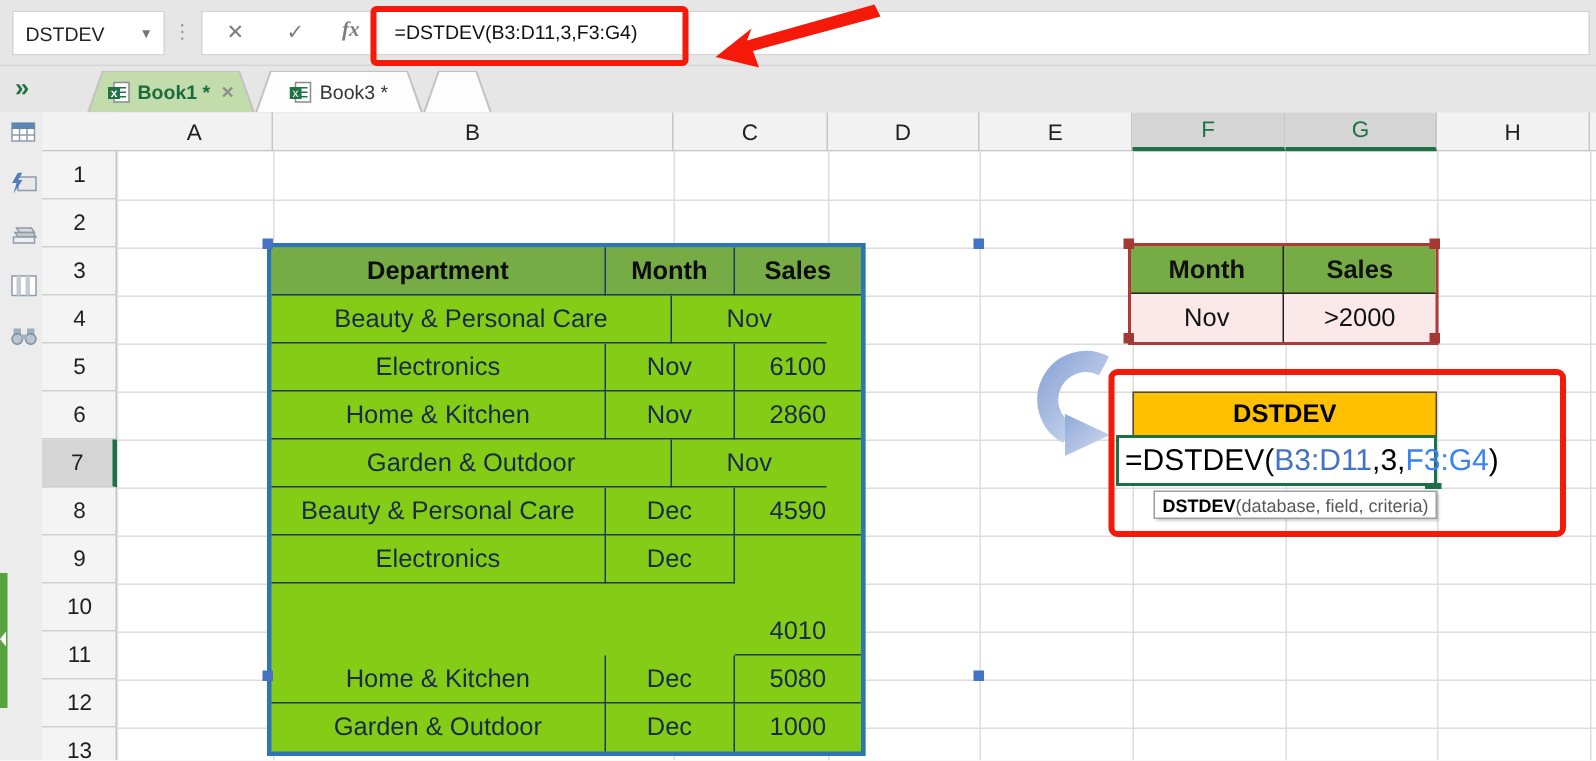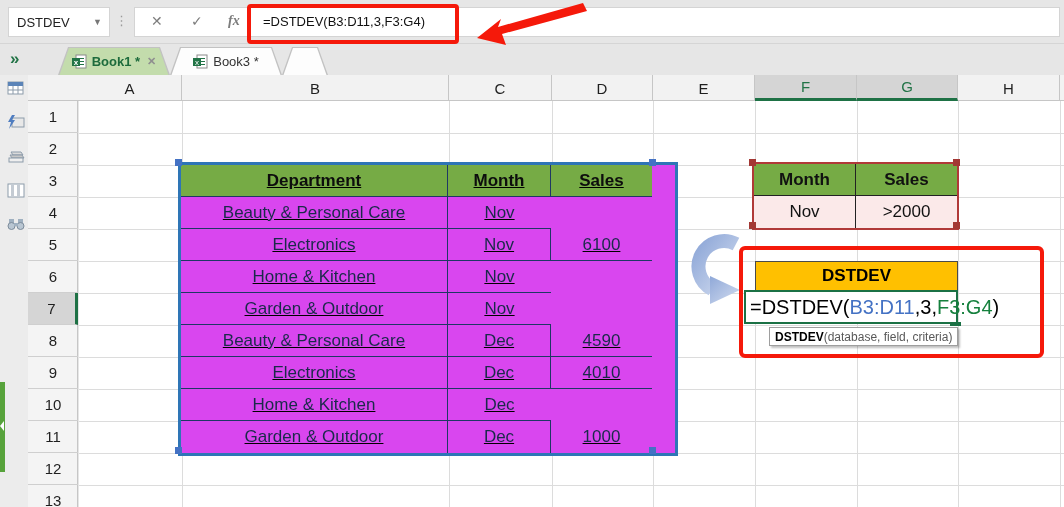--- a/index.html
+++ b/index.html
@@ -35,21 +35,21 @@
   .corner-tri { position:absolute; right:3px; bottom:2px; width:21px; height:17px; background:#B5B5B5; clip-path:polygon(100% 0, 100% 100%, 0 100%); }
   .col-cell { position:absolute; top:0; height:26px; display:flex; align-items:center; justify-content:center; font-size:15px; color:#1f1f1f; border-right:1px solid #C6C6C6; }
   .col-cell.hl { background:#D5D5D5; color:#217346; border-bottom:3px solid #1E7145; }
   .row-hdr { position:absolute; left:28px; top:101px; width:50px; height:406px; background:#F4F4F4; border-right:1px solid #C6C6C6; }
   .row-cell { position:absolute; left:0; width:50px; display:flex; align-items:center; justify-content:center; font-size:15px; color:#1f1f1f; border-bottom:1px solid #CFCFCF; }
   .row-cell.hl { background:#D5D5D5; border-right:3px solid #1E7145; }
   .grid-area { position:absolute; left:79px; top:101px; width:985px; height:406px; background:#fff; }
   .gl { position:absolute; background:#DCDCDC; z-index:1; }
 
   
-  .db-table { position:absolute; left:178px; top:162px; width:500px; border:3px solid #2E75B6; background:#d946ef; z-index:2;text-decoration:underline; }
+  .db-table { position:absolute; left:178px; top:162px; width:399px; border:3px solid #2E75B6; background:#84cc16; z-index:2; }
   .db-row { display:flex; }
   .db-cell { height:32px; display:flex; align-items:center; justify-content:center; font-size:17px; color:#1A2A4A; border-right:1px solid #1F3864; border-bottom:1px solid #1F3864; }
   .db-cell:last-child { border-right:none; }
   .db-row:last-child .db-cell { border-bottom:none; }
   .db-row.hdr .db-cell { background:#76AB45; color:#0d0d0d; font-weight:bold; }
   .handle { position:absolute; width:7px; height:7px; z-index:3; }
   .h-blue { background:#4472C4; }
   .h-red  { background:#A33834; }
 
   
@@ -222,38 +222,40 @@
         <div class="db-cell" style="width: 103px;">Nov</div>
       </div>
       <div class="db-row">
         <div class="db-cell" style="width: 267px;">Electronics</div>
         <div class="db-cell" style="width: 103px;">Nov</div>
         <div class="db-cell" style="width: 101px;">6100</div>
       </div>
       <div class="db-row">
         <div class="db-cell" style="width: 267px;">Home &amp; Kitchen</div>
         <div class="db-cell" style="width: 103px;">Nov</div>
+        <div class="db-cell" style="width: 101px;">2860</div>
       </div>
       <div class="db-row">
         <div class="db-cell" style="width: 267px;">Garden &amp; Outdoor</div>
         <div class="db-cell" style="width: 103px;">Nov</div>
       </div>
       <div class="db-row">
         <div class="db-cell" style="width: 267px;">Beauty &amp; Personal Care</div>
         <div class="db-cell" style="width: 103px;">Dec</div>
         <div class="db-cell" style="width: 101px;">4590</div>
       </div>
       <div class="db-row">
         <div class="db-cell" style="width: 267px;">Electronics</div>
         <div class="db-cell" style="width: 103px;">Dec</div>
-        <div class="db-cell" style="width: 101px;">4010</div>
+        <div class="db-cell" style="width: 101px; margin-top: 48px;">4010</div>
       </div>
       <div class="db-row">
         <div class="db-cell" style="width: 267px;">Home &amp; Kitchen</div>
         <div class="db-cell" style="width: 103px;">Dec</div>
+        <div class="db-cell" style="width: 101px;">5080</div>
       </div>
       <div class="db-row">
         <div class="db-cell" style="width: 267px;">Garden &amp; Outdoor</div>
         <div class="db-cell" style="width: 103px;">Dec</div>
         <div class="db-cell" style="width: 101px; text-align: center;">1000</div>
       </div>
     </div>
   <div class="handle h-blue" style="left:175px;top:159px;"></div>
   <div class="handle h-blue" style="left:649px;top:159px;"></div>
   <div class="handle h-blue" style="left:175px;top:447px;"></div>
@@ -279,21 +281,21 @@
       <linearGradient id="bgrad" x1="0" y1="0" x2="1" y2="1">
         <stop offset="0" stop-color="#8FA8D8"></stop>
           <stop offset="1" stop-color="#D3DDF0"></stop>
       </linearGradient>
     </defs>
     <path d="M 62 12 A 24 24 0 1 0 38 57" fill="none" stroke="url(#bgrad)" stroke-width="14"></path>
     <polygon points="36,44 36,72 66,58" fill="url(#bgrad)"></polygon>
   </svg>
 
   <div class="dstdev-title">DSTDEV</div>
-  <div class="dstdev-cell" id="dstdevCell"><span style="color: rgb(0, 0, 0);">=DSTDEV(</span><span style="color: rgb(68, 114, 196);">B3:D11</span><span style="color: rgb(0, 0, 0);">,3,</span><span style="color: #15803d;">F3:G4</span><span style="color: rgb(0, 0, 0);">)</span></div>
+  <div class="dstdev-cell" id="dstdevCell"><span style="color: rgb(0, 0, 0);">=DSTDEV(</span><span style="color: rgb(68, 114, 196);">B3:D11</span><span style="color: rgb(0, 0, 0);">,3,</span><span style="color: #3b82f6;">F3:G4</span><span style="color: rgb(0, 0, 0);">)</span></div>
   <div class="fill-handle"></div>
   <div class="fn-tip">
       <b>DSTDEV</b>
       <span>(database, field, criteria)</span>
     </div>
   <div class="red-box-main"></div>
 
   <div class="side-green-tab"></div>
   <div class="side-green-arrow"></div>
 

